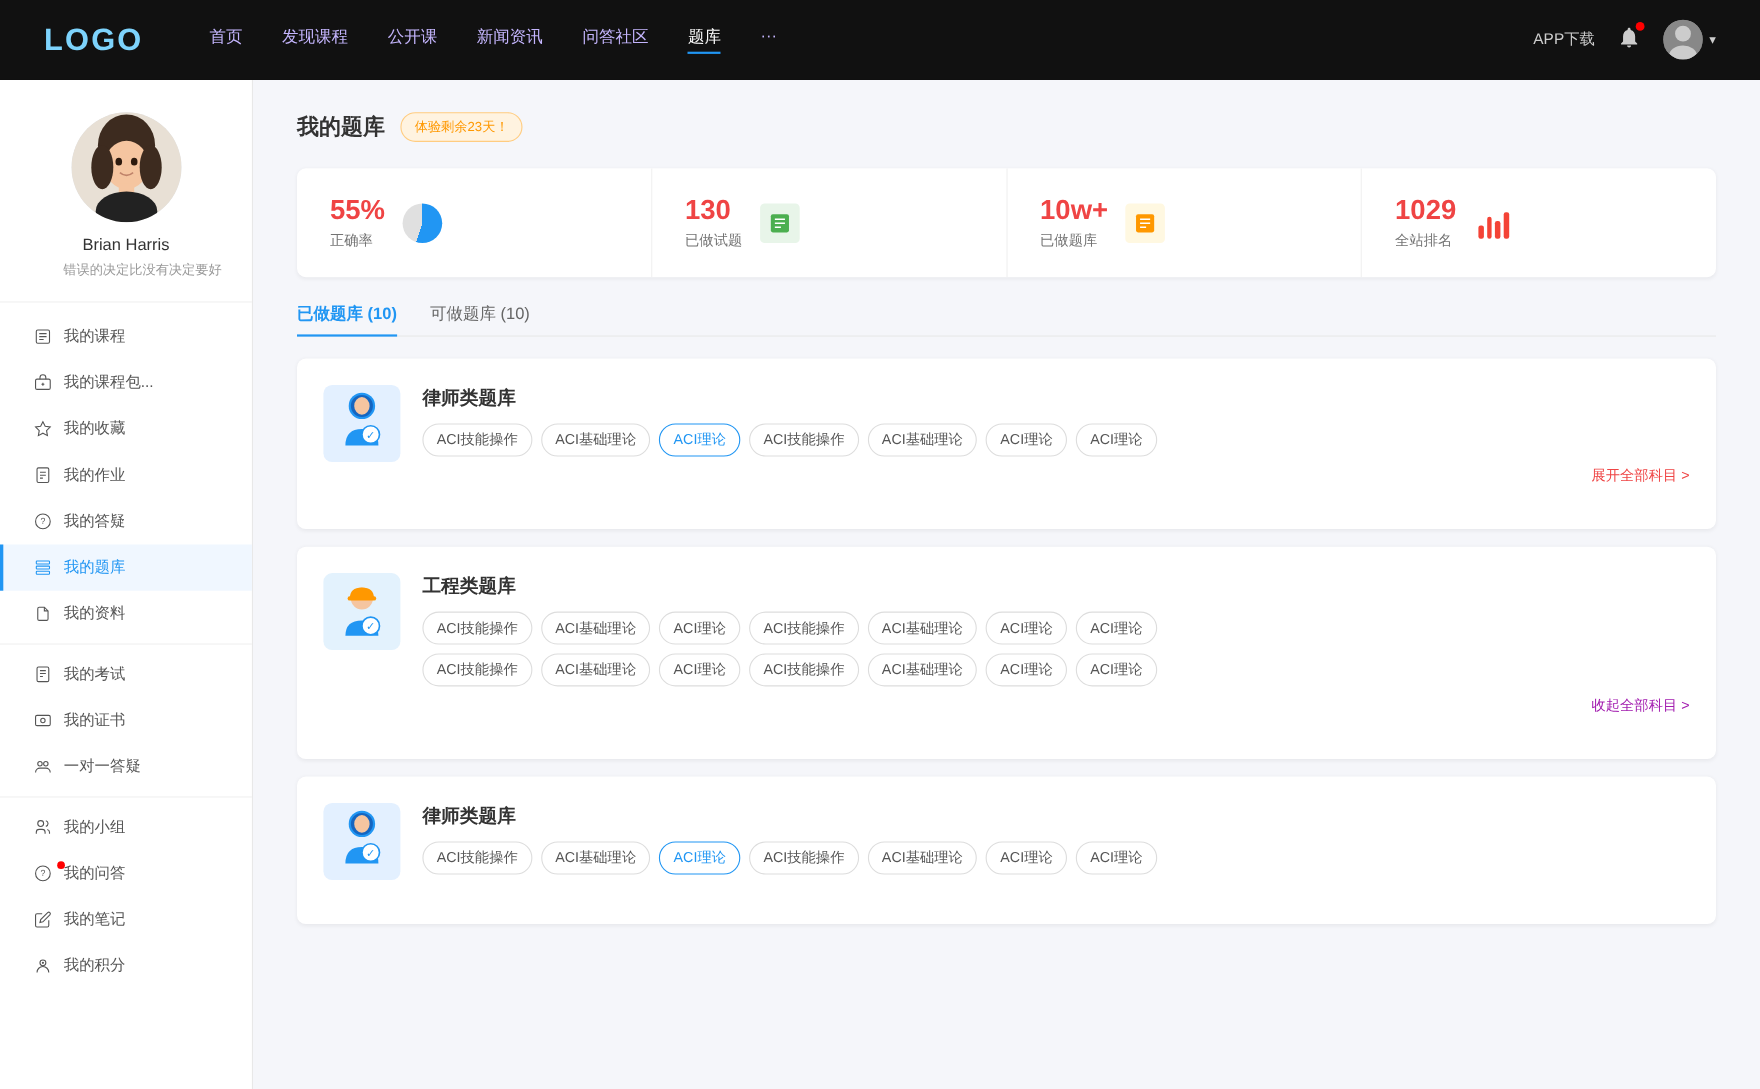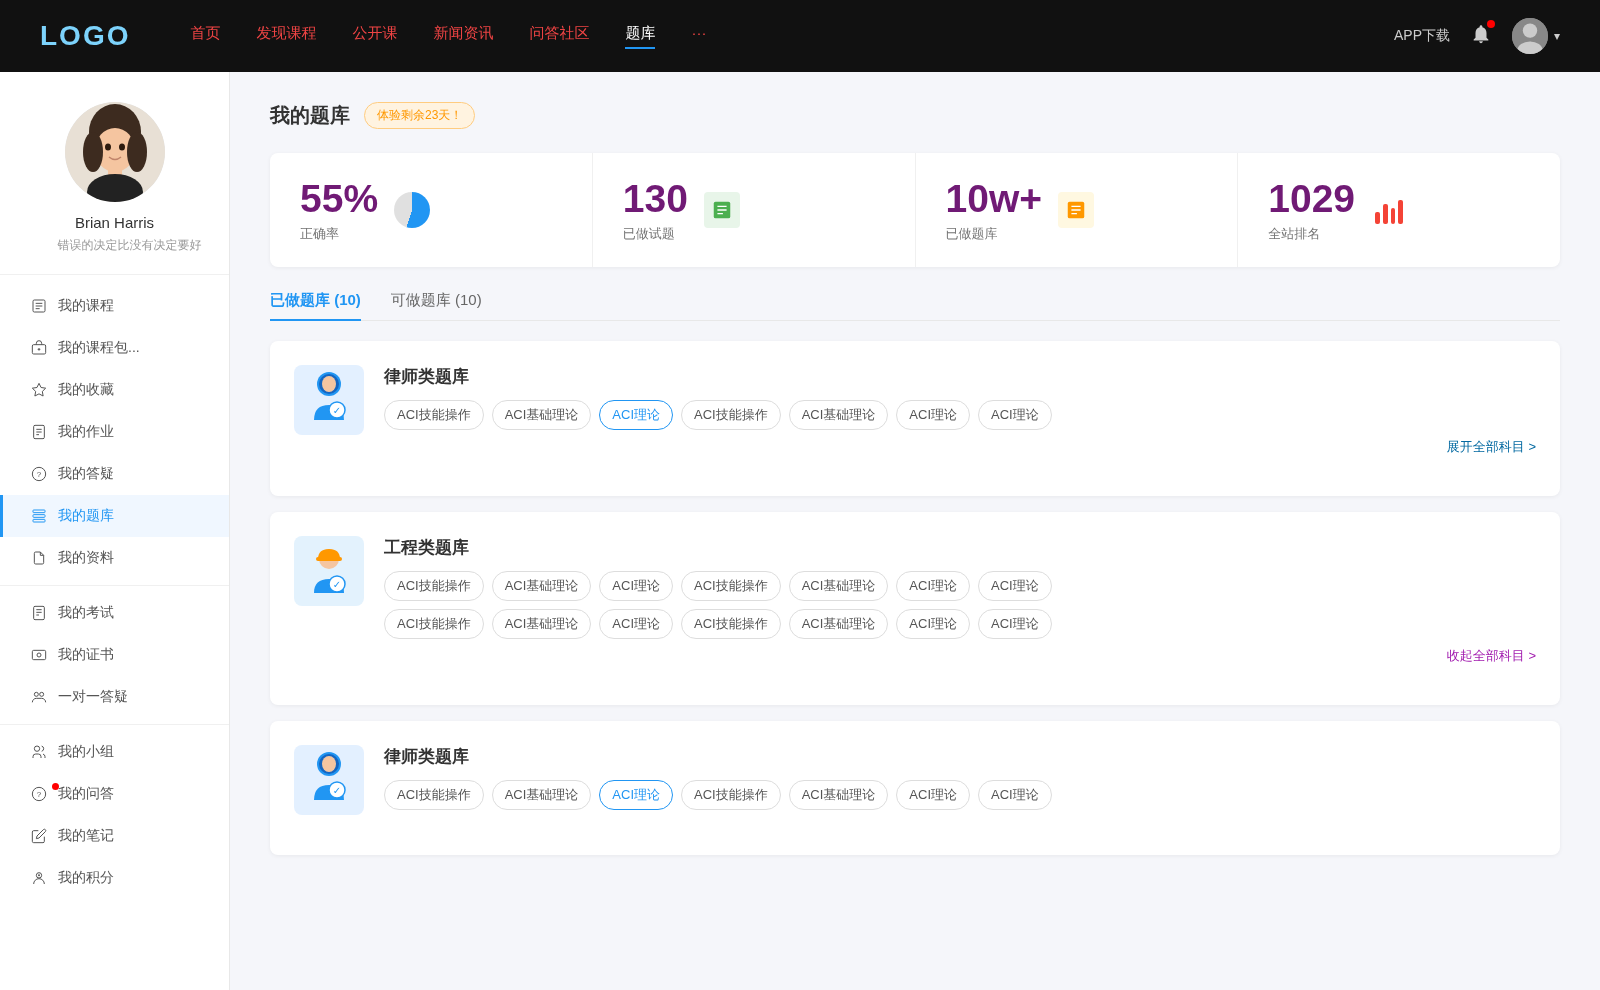--- a/index.html
+++ b/index.html
@@ -2,21 +2,21 @@
 <html><head>
   <meta charset="utf-8">
   <style>
     * { margin: 0; padding: 0; box-sizing: border-box; }
     body { font-family: -apple-system, BlinkMacSystemFont, 'PingFang SC', 'Microsoft YaHei', sans-serif; background: #f0f2f5; width: 1600px; min-height: 990px; overflow-x: hidden; }
 
     
     .navbar { background: #111; height: 72px; display: flex; align-items: center; padding: 0 40px; position: fixed; top: 0; left: 0; right: 0; z-index: 100; }
     .navbar-logo { color: #7dd3fc; font-size: 28px; font-weight: bold; letter-spacing: 2px; margin-right: 60px; }
     .navbar-nav { display: flex; gap: 36px; flex: 1; }
-    .navbar-nav a { color: #ef4444; text-decoration: none; font-size: 15px; cursor: pointer; }
+    .navbar-nav a { color: #c4b5fd; text-decoration: none; font-size: 15px; cursor: pointer; }
     .navbar-nav a.active { color: white; border-bottom: 2px solid #2196f3; padding-bottom: 4px; }
     .navbar-right { display: flex; align-items: center; gap: 20px; }
     .app-download { color: #ccc; font-size: 14px; cursor: pointer; }
     .bell-icon { position: relative; cursor: pointer; }
     .bell-icon svg { fill: #ccc; width: 22px; height: 22px; }
     .bell-badge { position: absolute; top: -3px; right: -3px; width: 8px; height: 8px; background: red; border-radius: 50%; }
     .avatar-wrap { display: flex; align-items: center; gap: 6px; cursor: pointer; }
     .avatar-placeholder { width: 36px; height: 36px; border-radius: 50%; background: #888; overflow: hidden; display: flex; align-items: center; justify-content: center; }
     .chevron-down { color: #ccc; font-size: 12px; }
 
@@ -44,39 +44,39 @@
 
     
     .page-header { display: flex; align-items: center; gap: 14px; margin-bottom: 24px; }
     .page-title { font-size: 20px; font-weight: 600; color: #333; }
     .trial-badge { background: #fff3e0; color: #ff9800; border: 1px solid #ffcc80; border-radius: 20px; font-size: 12px; padding: 4px 12px; }
 
     
     .stats-row { display: flex; gap: 0; background: #fff; border-radius: 8px; margin-bottom: 24px; overflow: hidden; box-shadow: 0 1px 4px rgba(0,0,0,0.06); }
     .stat-item { flex: 1; padding: 24px 30px; display: flex; align-items: center; gap: 14px; border-right: 1px solid #f0f0f0; }
     .stat-item:last-child { border-right: none; }
-    .stat-number { font-size: 39px; font-weight: 700; color: #701a75; }
+    .stat-number { font-size: 25px; font-weight: 700; color: #ef4444; }
     .stat-label { font-size: 13px; color: #737373; margin-top: 4px; }
     .stat-icon-wrap { width: 40px; height: 40px; display: flex; align-items: center; justify-content: center; }
 
     
     .tabs-row { display: flex; gap: 30px; margin-bottom: 20px; border-bottom: 1px solid #e8e8e8; }
     .tab-item { font-size: 15px; color: #666; padding-bottom: 10px; cursor: pointer; position: relative; }
     .tab-item.active { color: #2196f3; font-weight: 600; }
     .tab-item.active::after { content: ''; position: absolute; bottom: -1px; left: 0; right: 0; height: 2px; background: #2196f3; }
 
     
     .qbank-card { background: #fff; border-radius: 8px; padding: 24px; margin-bottom: 16px; box-shadow: 0 1px 4px rgba(0,0,0,0.06); }
     .qbank-card-header { display: flex; align-items: flex-start; gap: 20px; margin-bottom: 16px; }
     .qbank-icon { width: 70px; height: 70px; background: #e3f0ff; border-radius: 8px; display: flex; align-items: center; justify-content: center; flex-shrink: 0; }
     .qbank-title { font-size: 17px; font-weight: 600; color: #333; margin-bottom: 12px; }
     .tags-row { display: flex; flex-wrap: wrap; gap: 8px; }
     .tag { padding: 5px 12px; border: 1px solid #ddd; border-radius: 16px; font-size: 13px; color: #555; cursor: pointer; white-space: nowrap; }
     .tag.active { border-color: #2196f3; color: #2196f3; background: #fff; }
-    .expand-link { text-align: right; color: #0369a1; font-size: 13px; cursor: pointer; padding-top: 8px; }
+    .expand-link { text-align: right; color: #ef4444; font-size: 13px; cursor: pointer; padding-top: 8px; }
     .collapse-link { text-align: right; color: #a21caf; font-size: 13px; cursor: pointer; padding-top: 8px; }
 
     
     .engineer-icon-bg { width: 70px; height: 70px; background: #e3f2fd; border-radius: 8px; display: flex; align-items: center; justify-content: center; }
     .pie-circle { width: 36px; height: 36px; border-radius: 50%; background: conic-gradient(#2196f3 0% 55%, #e0e0e0 55% 100%); }
 
     
     .doc-icon { width: 36px; height: 36px; background: #e8f5e9; border-radius: 4px; display: flex; align-items: center; justify-content: center; }
 
     

